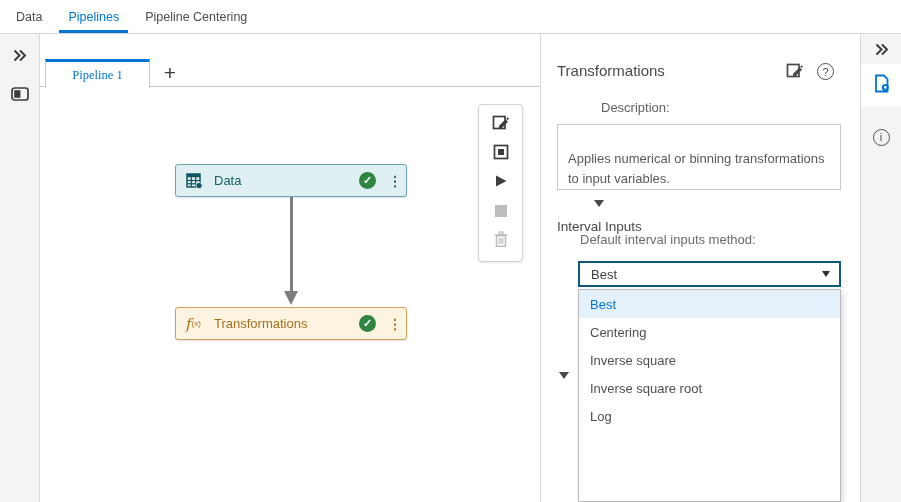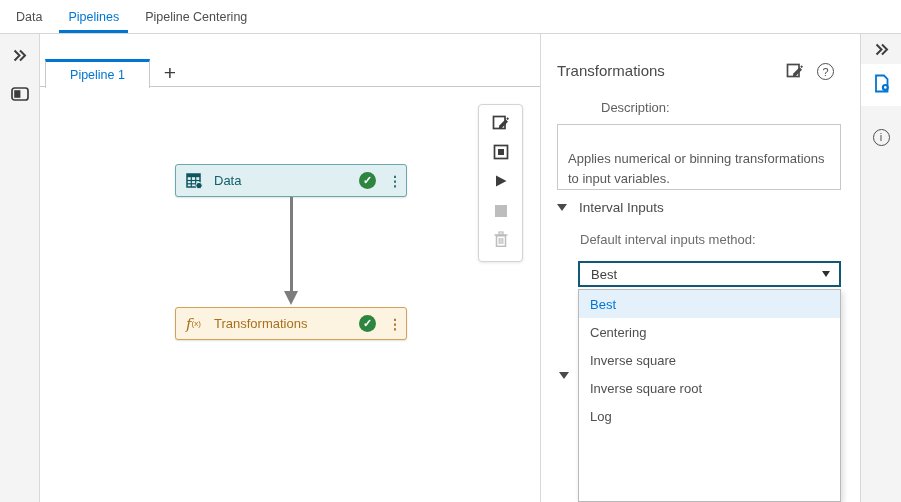--- a/index.html
+++ b/index.html
@@ -11,21 +11,21 @@
   .top-tab{display:flex;align-items:center;padding:0 9px;margin-right:8px;font-size:12.5px;color:#4d4d4d;position:relative;cursor:pointer;white-space:nowrap;}
   .top-tab.active{color:var(--accent-blue);text-align:center;}
   .top-tab.active::after{content:"";position:absolute;left:0;right:0;bottom:0;height:3px;background:var(--accent-blue);}
 
   
   .left-rail{position:absolute;left:0;top:34px;width:40px;height:468px;background:#f4f4f4;border-right:1px solid #d8d8d8;box-sizing:border-box;}
   .rail-btn{position:absolute;left:0;width:39px;height:28px;display:flex;align-items:center;justify-content:center;cursor:pointer;}
 
   
   .canvas-strip{position:absolute;left:40px;top:34px;width:500px;height:53px;background:#fff;border-bottom:1px solid #c9c9c9;box-sizing:border-box;}
-  .pipeline-tab{position:absolute;left:5px;top:25px;width:105px;height:29px;background:#fff;border:1px solid #c9c9c9;border-bottom:none;border-top:3px solid var(--accent-blue);box-sizing:border-box;display:flex;align-items:center;justify-content:center;font-size:12.5px;color:var(--accent-blue);z-index:3;cursor:pointer;}
+  .pipeline-tab{position:absolute;left:5px;top:25px;width:105px;height:29px;background:#fff;border:1px solid #c9c9c9;border-bottom:none;border-top:3px solid var(--accent-blue);box-sizing:border-box;display:flex;align-items:center;justify-content:center;font-size:12.5px;color:var(--accent-blue);z-index:3;cursor:pointer;font-family:Liberation Serif, serif;}
   .add-pipeline{position:absolute;left:116px;top:26px;width:28px;height:26px;display:flex;align-items:center;justify-content:center;font-size:21px;font-weight:400;color:#3d3d3d;cursor:pointer;}
   .canvas-body{position:absolute;left:40px;top:87px;width:500px;height:415px;background:#fff;}
   .v-divider{position:absolute;left:540px;top:34px;width:1px;height:468px;background:#d8d8d8;}
 
   .node{position:absolute;width:232px;height:33px;border-radius:3px;display:flex;align-items:center;padding:0 8px 0 10px;box-sizing:border-box;box-shadow:0 1px 2px rgba(0,0,0,0.12);cursor:pointer;}
   .node-data{left:135px;top:77px;background:var(--data-node-bg);border:1px solid var(--data-node-border);color:var(--data-node-text);}
   .node-transform{left:135px;top:220px;background:var(--transform-node-bg);border:1px solid var(--transform-node-border);color:var(--transform-node-text);}
   .node-icon{width:20px;margin-right:8px;display:flex;align-items:center;}
   .node-label{font-size:13px;flex:1;}
   .status-badge{width:17px;height:17px;border-radius:50%;background:var(--success-green);color:#fff;font-size:11px;font-weight:bold;display:flex;align-items:center;justify-content:center;margin-right:12px;}
@@ -43,21 +43,21 @@
 
   
   .right-panel{position:absolute;left:541px;top:34px;width:319px;height:468px;background:#fff;}
   .panel-title{position:absolute;left:16px;top:28px;font-size:15px;color:#4a4a4a;}
   .panel-icon{position:absolute;cursor:pointer;}
   .panel-edit{left:245px;top:28px;}
   .panel-help{left:276px;top:29px;}
   .circle-glyph{width:17px;height:17px;border:1.4px solid #4f4f4f;border-radius:50%;display:flex;align-items:center;justify-content:center;font-size:11px;color:#4f4f4f;box-sizing:border-box;}
   .desc-label{position:absolute;left:16px;top:66px;font-size:13px;color:#606060;margin-left:44px;}
   .desc-box{position:absolute;left:16px;top:90px;width:284px;height:66px;border:1px solid #c9c9c9;box-sizing:border-box;padding:24px 10px;font-size:13px;color:#595959;line-height:1.5;background:#fff;}
-  .section-header{position:absolute;left:16px;top:166px;display:flex;align-items:center;gap:12px;font-size:13.5px;color:#4a4a4a;cursor:pointer;}
+  .section-header{position:absolute;left:16px;top:166px;display:flex;align-items:center;gap:12px;font-size:13.5px;color:#4a4a4a;cursor:pointer;flex-direction:column;}
   .tri-down{width:0;height:0;border-left:5.5px solid transparent;border-right:5.5px solid transparent;border-top:7px solid #4a4a4a;}
   .field-label{position:absolute;left:39px;top:198px;font-size:13px;color:#6b6b6b;}
   .stray-tri{position:absolute;left:18px;top:338px;cursor:pointer;}
   .dropdown{position:absolute;left:37px;top:227px;width:263px;height:26px;border:2px solid var(--dropdown-border);box-sizing:border-box;background:#fff;display:flex;align-items:center;padding:0 9px 0 11px;font-size:13px;color:#3f3f3f;cursor:pointer;z-index:4;}
   .dropdown-value{flex:1;}
   .caret{width:0;height:0;border-left:4.5px solid transparent;border-right:4.5px solid transparent;border-top:6px solid #2e2e2e;}
   .dropdown-list{position:absolute;left:37px;top:255px;width:263px;height:213px;background:#fff;border:1px solid #b9b9b9;box-shadow:2px 3px 6px rgba(0,0,0,0.15);box-sizing:border-box;overflow:hidden;z-index:5;}
   .option{height:28px;display:flex;align-items:center;padding:0 11px;font-size:13px;color:#4f4f4f;cursor:pointer;}
   .option.selected{background:var(--highlight-bg);color:var(--accent-blue);}
 

